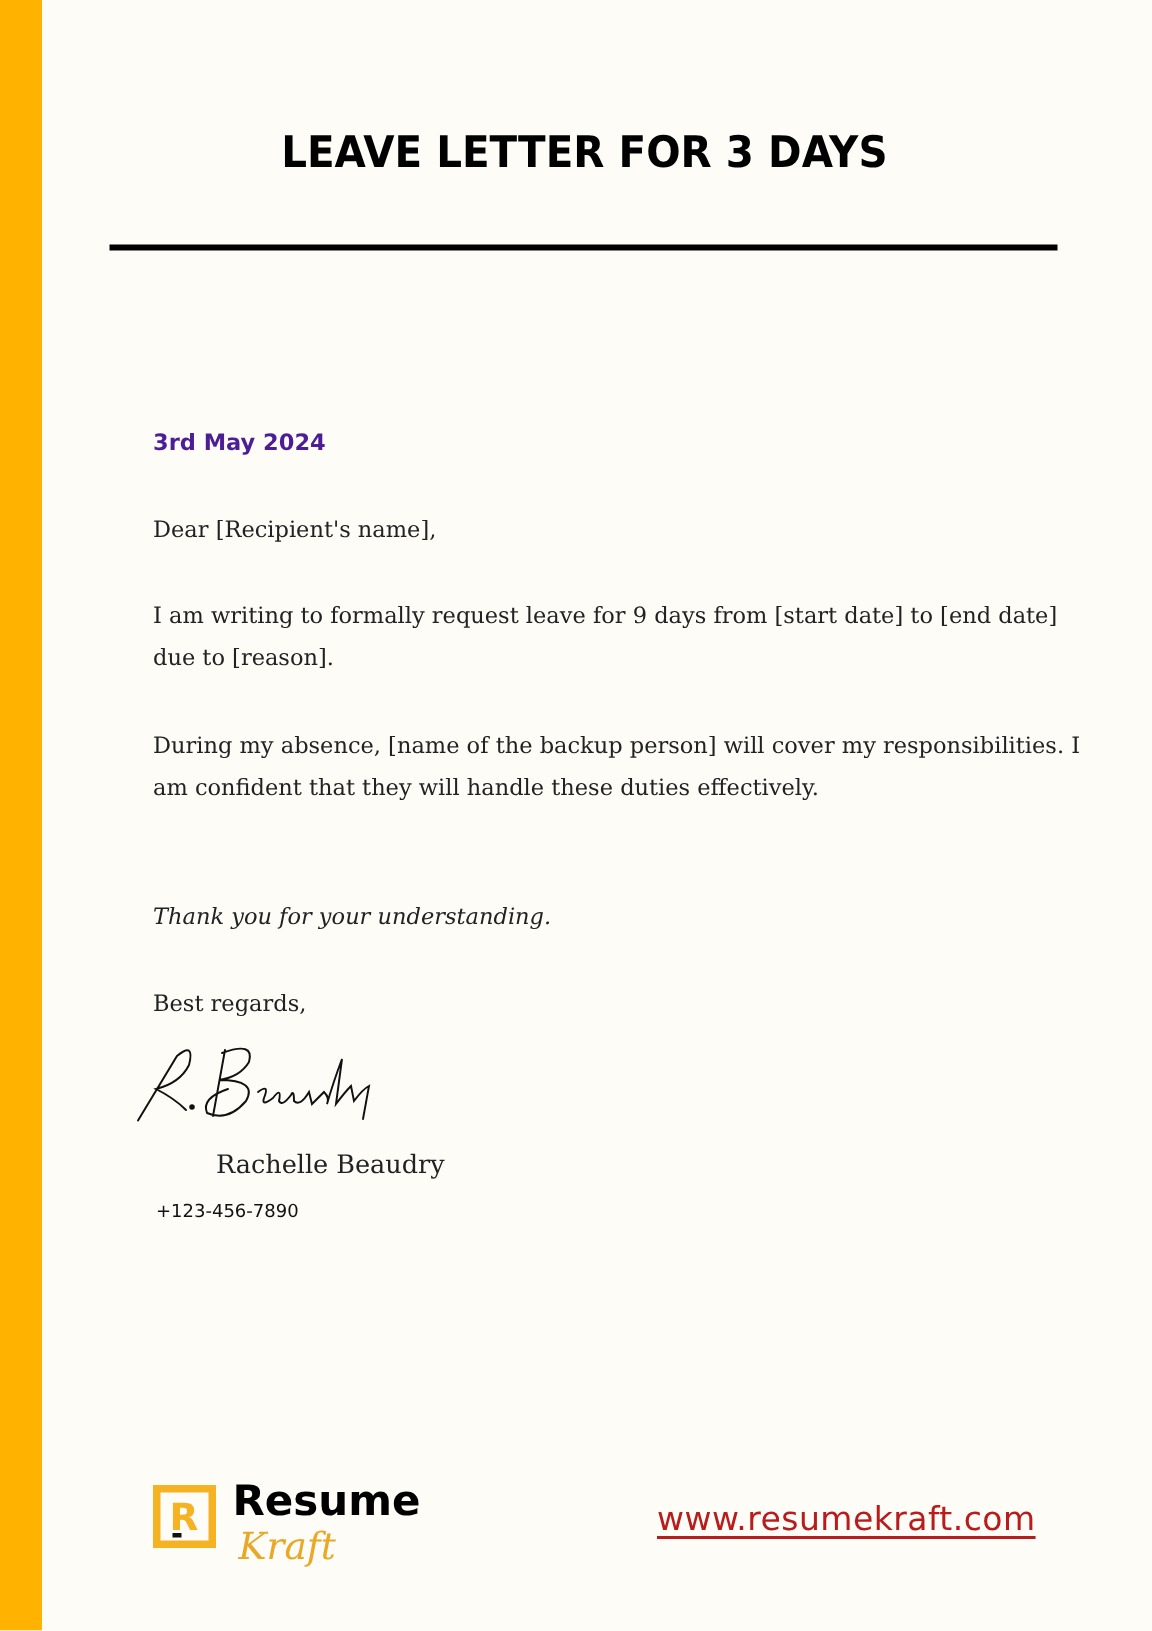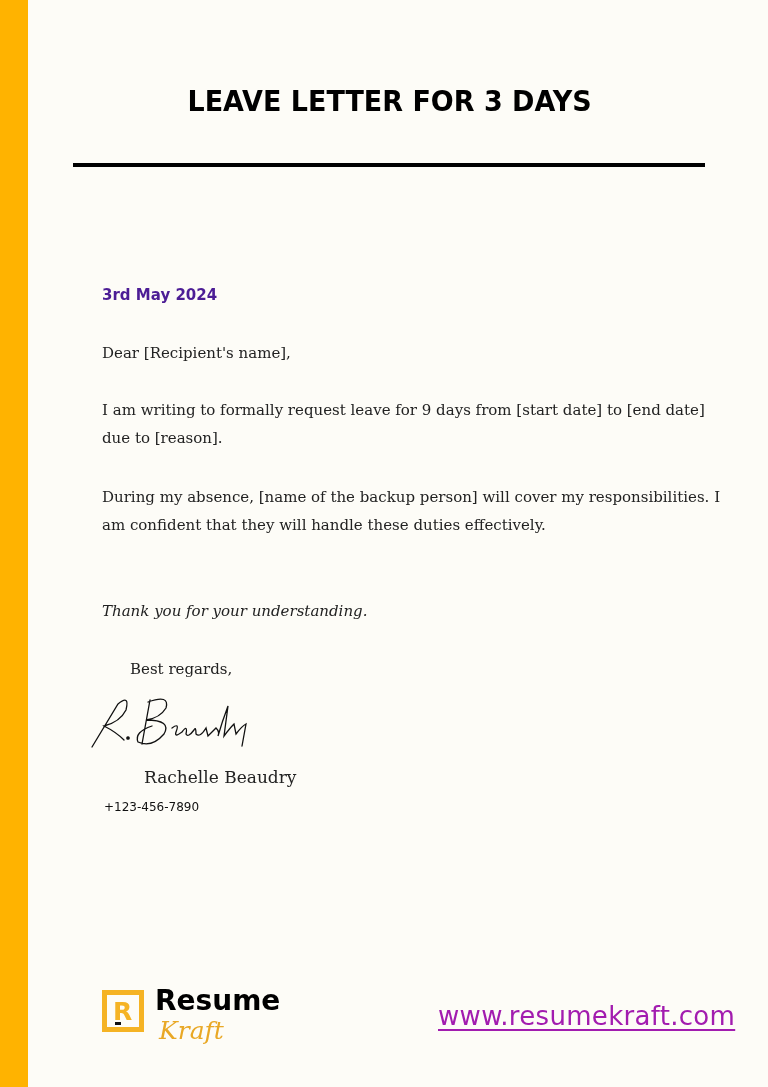--- a/index.html
+++ b/index.html
@@ -26,21 +26,21 @@
       font-family: "DejaVu Sans", sans-serif; font-weight: bold; font-size: 15px; color: #4c1d95;
     }
     .body-text {
       position: absolute; left: 102px; width: 620px;
       font-family: "DejaVu Serif", serif; font-size: 15px; line-height: 28px; color: #222;
     }
     .p-greeting { top: 339px; }
     .p1 { top: 396px; }
     .p2 { top: 483px; }
     .p3 { top: 597px; font-style: italic; }
-    .p-closing { top: 655px; margin-left: 28px; }
+    .p-closing { top: 655px; }
     .signature {
       position: absolute; left: 90px; top: 692px; width: 180px; height: 60px;
     }
     .name {
       position: absolute; left: 103px; top: 767px;
       font-family: "DejaVu Serif", serif; font-size: 17px; color: #222; margin-left: 41px;
     }
     .phone {
       position: absolute; left: 104px; top: 800px;
       font-family: "DejaVu Sans", sans-serif; font-size: 12px; color: #111;
@@ -62,21 +62,21 @@
     .logo-resume {
       position: absolute; left: 53px; top: -4px; font-family: "DejaVu Sans", sans-serif;
       font-weight: bold; font-size: 28px; color: #000;
     }
     .logo-kraft {
       position: absolute; left: 57px; top: 28px; font-family: "DejaVu Serif", serif;
       font-style: italic; font-size: 25px; color: #e9a825;
     }
     .website {
       position: absolute; left: 438px; top: 1001px;
-      font-family: "DejaVu Sans", sans-serif; font-size: 26px; color: #a21caf;
+      font-family: "DejaVu Sans", sans-serif; font-size: 22px; color: #b91c1c;
       text-decoration: underline; text-underline-offset: 4px; letter-spacing: 0.3px;
     }
   </style>
 </head>
 <body>
 
 <div class="side-bar"></div>
 
 <div class="title">LEAVE LETTER FOR 3 DAYS</div>
 <div class="rule"></div>

